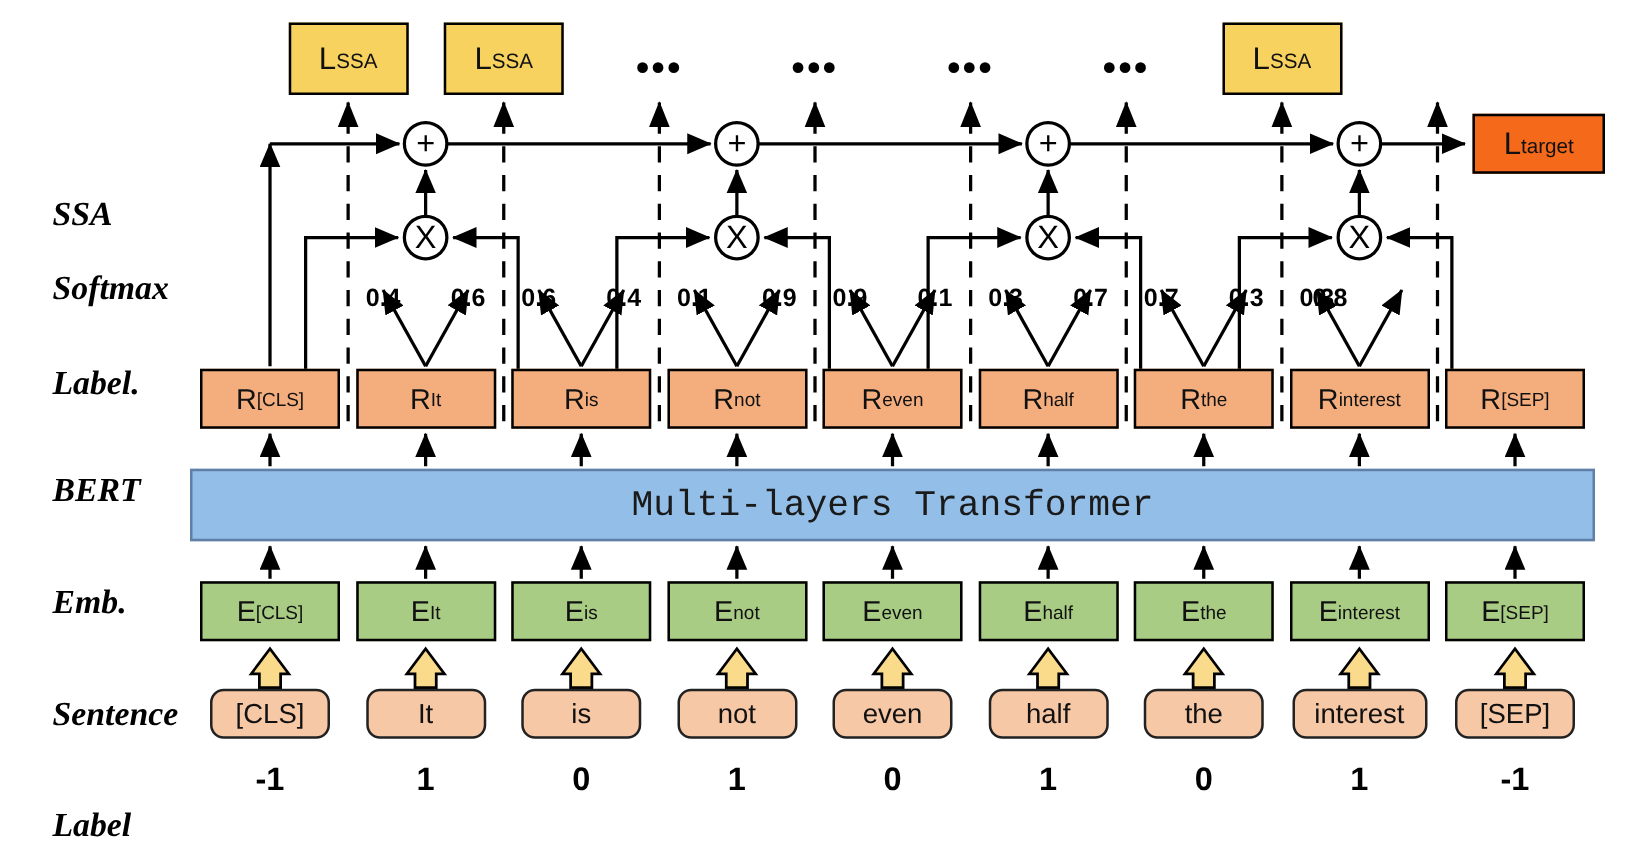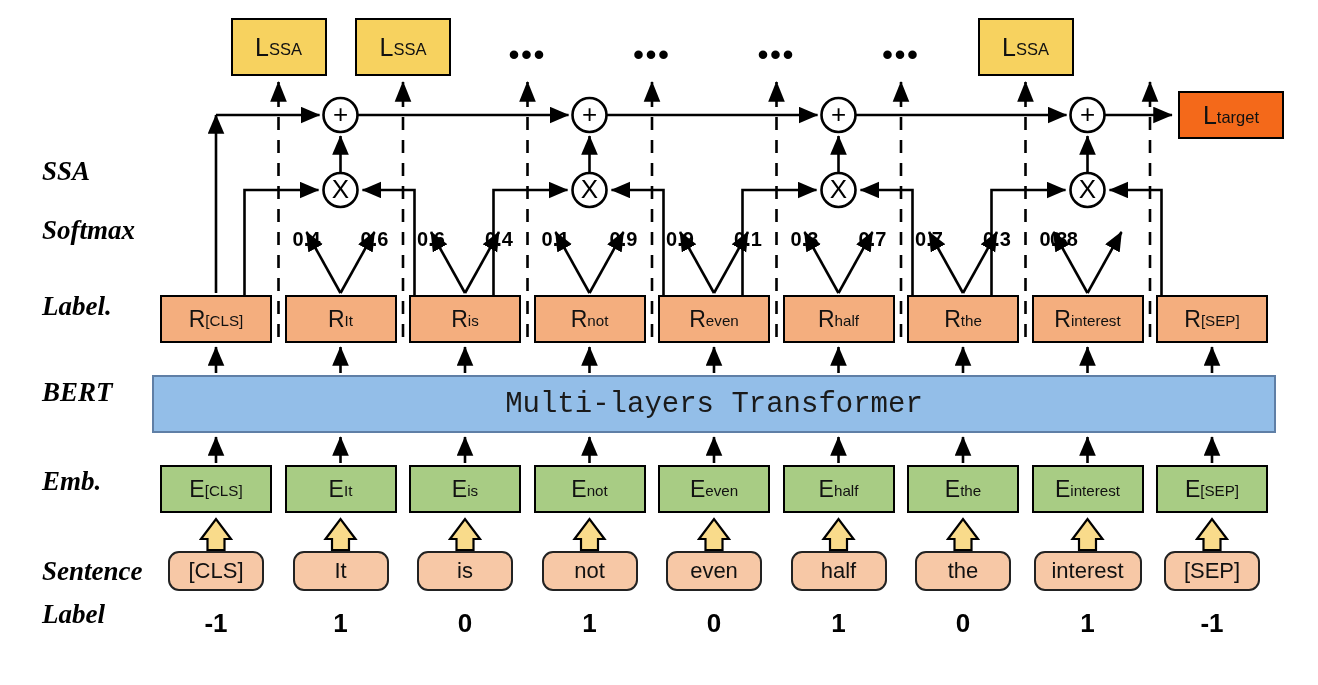--- a/index.html
+++ b/index.html
@@ -122,21 +122,21 @@
         <line x1="1150" y1="337" x2="1150" y2="82" stroke="#000" stroke-width="2.6" stroke-dasharray="13 10" marker-end="url(#ahs)"></line>
       </g>
   </svg>
 
   <div class="rowlabel" style="left:42px;top:156px;">SSA</div>
   <div class="rowlabel" style="left:42px;top:215px;">Softmax</div>
   <div class="rowlabel" style="left:42px;top:291px;">Label.</div>
   <div class="rowlabel" style="left:42px;top:377px;text-align:right;">BERT</div>
   <div class="rowlabel" style="left:42px;top:466px;">Emb.</div>
   <div class="rowlabel" style="left:42px;top:556px;">Sentence</div>
-  <div class="rowlabel" style="left:42px;top:599px;font-family:Liberation Serif, serif;">Label</div>
+  <div class="rowlabel" style="left:42px;top:645px;font-family:Liberation Serif, serif;">Label</div>
 
   <div class="bert" id="bert-bar" style="left:152px;top:375px;width:1124px;height:58px;background:#93BEE8;">
     <span>Multi-layers Transformer</span>
   </div>
 
   <div id="nodes">
       <div class="box" style="left:160px;top:295px;width:112px;height:48px;background:#F4AE7E;">
         <span>R</span>
         <span class="sub">[CLS]</span>
       </div>

